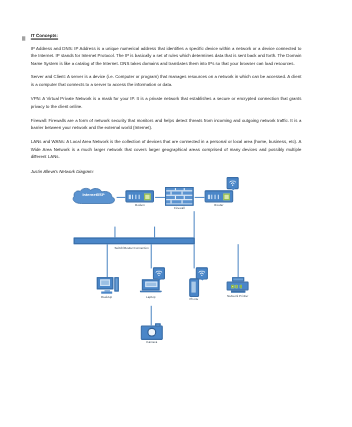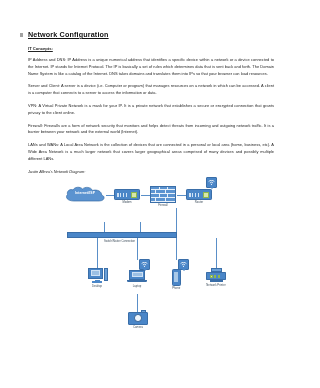--- a/index.html
+++ b/index.html
@@ -348,21 +348,20 @@
     opacity: 0.55;
   }
 </style>
 </head>
 <body>
 
 <div class="page">
 
   <div class="margin-mark"></div>
 
-  <h1 class="doc-title">Network Configuration</h1>
   <h2 class="sub-head">IT Concepts:</h2>
 
   <p class="body-text">IP Address and DNS: IP Address is a unique numerical address that identifies a specific device within a network or a device connected to the Internet. IP stands for Internet Protocol. The IP is basically a set of rules which determines data that is sent back and forth. The Domain Name System is like a catalog of the Internet. DNS takes domains and translates them into IPs so that your browser can load resources.</p>
   <p class="body-text">Server and Client: A server is a device (i.e. Computer or program) that manages resources on a network in which can be accessed. A client is a computer that connects to a server to access the information or data.</p>
   <p class="body-text">VPN: A Virtual Private Network is a mask for your IP. It is a private network that establishes a secure or encrypted connection that grants privacy to the client online.</p>
   <p class="body-text">Firewall: Firewalls are a form of network security that monitors and helps detect threats from incoming and outgoing network traffic. It is a barrier between your network and the external world (Internet).</p>
   <p class="body-text">LANs and WANs: A Local Area Network is the collection of devices that are connected in a personal or local area (home, business, etc). A Wide Area Network is a much larger network that covers larger geographical areas comprised of many devices and possibly multiple different LANs.</p>
 
   <p class="byline">Justin Alleva's Network Diagram:</p>
 

